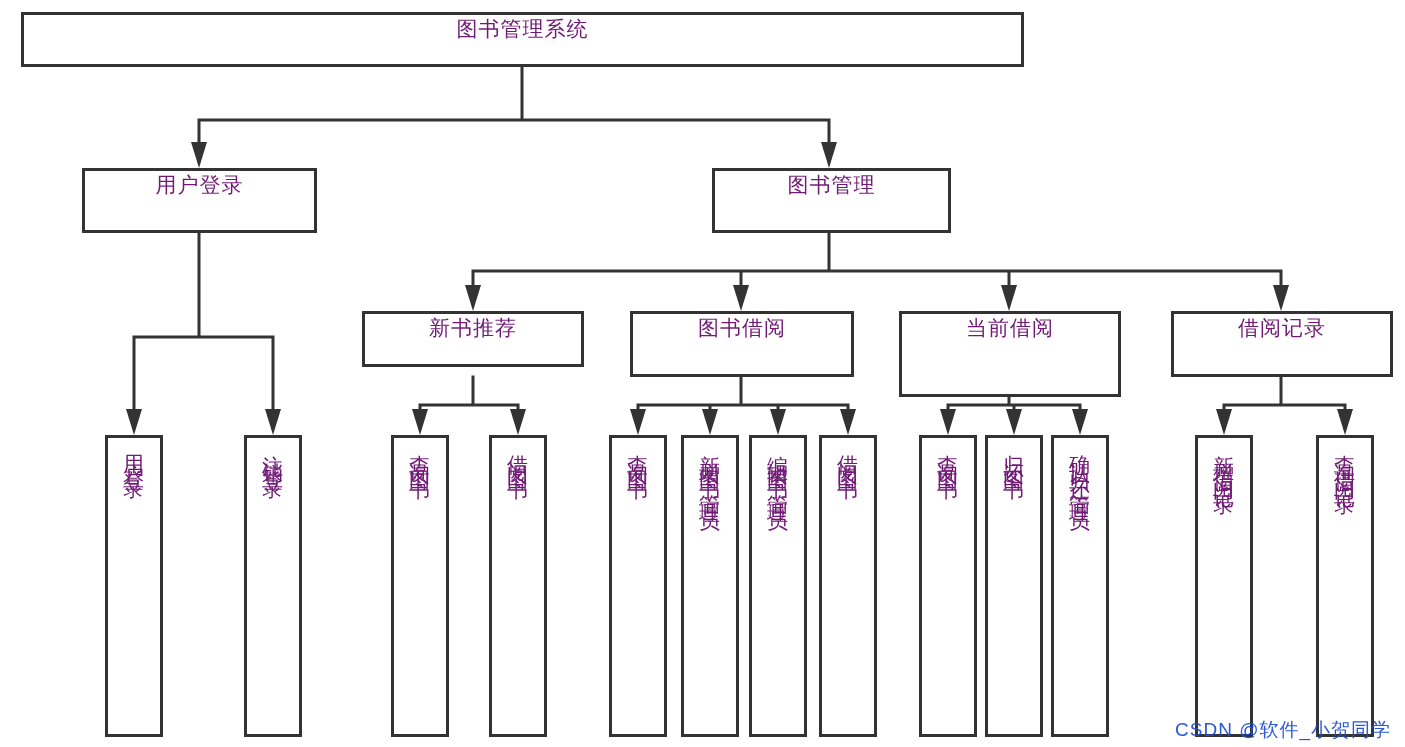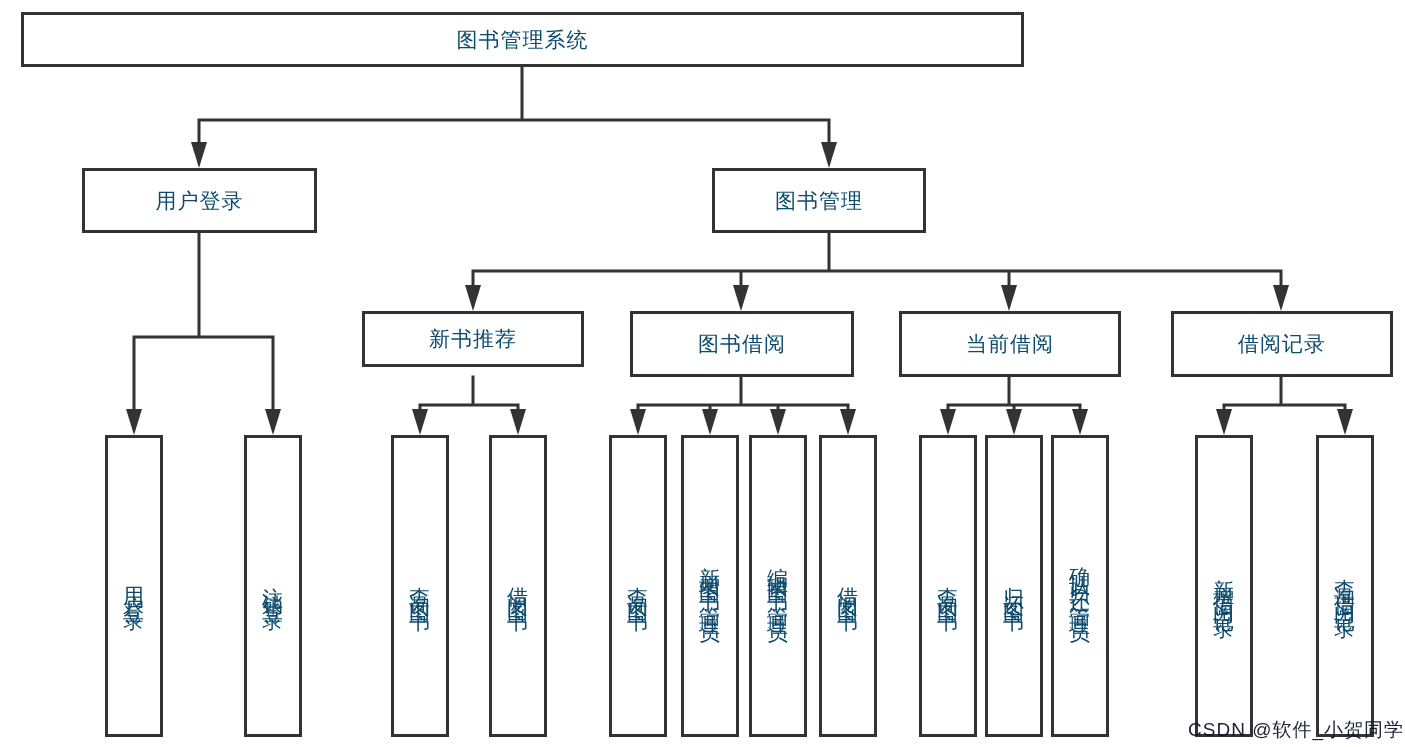--- a/index.html
+++ b/index.html
@@ -30,44 +30,43 @@
   .connectors polygon {
     fill: #333333;
     stroke: none;
   }
   .node {
     position: absolute;
     box-sizing: border-box;
     border: 3px solid #333333;
     background: #ffffff;
     display: flex;
-    align-items: center;
     justify-content: center;
     z-index: 1;
-    color: #0c4a6e;
+    color: #701a75;
   }
   .node .lbl {
     font-size: 21px;
     letter-spacing: 1px;
     white-space: nowrap;
   }
   .node.v .lbl {
     writing-mode: vertical-rl;
     text-orientation: mixed;
     letter-spacing: 8px;
     line-height: 1;
     white-space: normal;
   }
   .watermark {
     position: absolute;
-    right: 1px;
+    right: 14px;
     bottom: 4px;
     z-index: 3;
     font-size: 19px;
-    color: #0f172a;
+    color: #1d4ed8;
     opacity: 0.95;
     letter-spacing: 1px;
     white-space: nowrap;
   }
 </style>
 </head>
 <body>
 
 <div class="stage">
 
@@ -110,31 +109,31 @@
     </g>
   </svg>
 
   <div class="node h" style="left:21px;top:12px;width:1003px;height:55px">
     <span class="lbl">图书管理系统</span>
   </div>
 
   <div class="node h" style="left:82px;top:168px;width:235px;height:65px">
     <span class="lbl">用户登录</span>
   </div>
-  <div class="node h" style="left:712px;top:168px;width:214px;height:65px">
+  <div class="node h" style="left:712px;top:168px;width:239px;height:65px">
     <span class="lbl">图书管理</span>
   </div>
 
   <div class="node h" style="left:362px;top:311px;width:222px;height:56px">
     <span class="lbl">新书推荐</span>
   </div>
   <div class="node h" style="left:630px;top:311px;width:224px;height:66px">
     <span class="lbl">图书借阅</span>
   </div>
-  <div class="node h" style="left:899px;top:311px;width:222px;height:66px">
+  <div class="node h" style="left:899px;top:311px;width:222px;height:86px">
     <span class="lbl">当前借阅</span>
   </div>
   <div class="node h" style="left:1171px;top:311px;width:222px;height:66px">
     <span class="lbl">借阅记录</span>
   </div>
 
   <div class="node v" style="left:105px;top:435px;width:58px;height:302px">
     <span class="lbl">用户登录</span>
   </div>
   <div class="node v" style="left:244px;top:435px;width:58px;height:302px">

